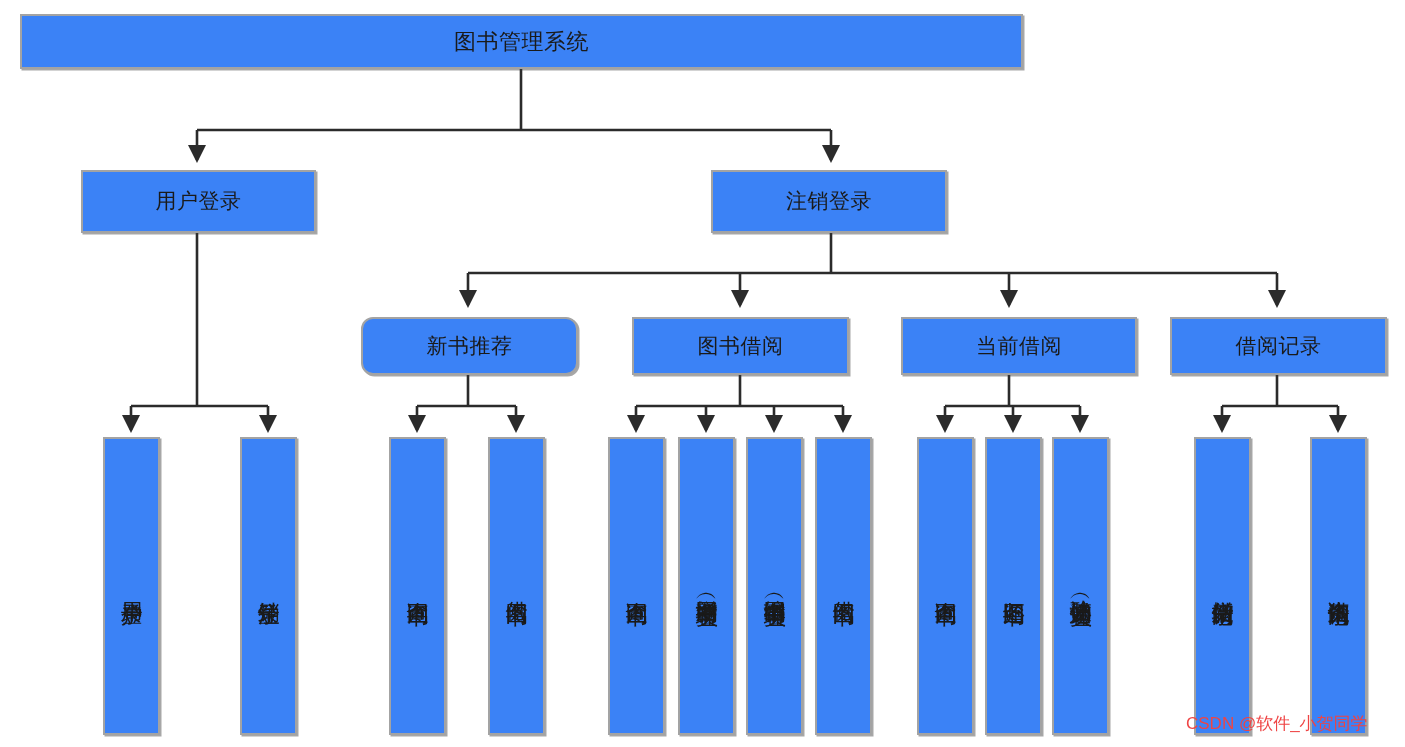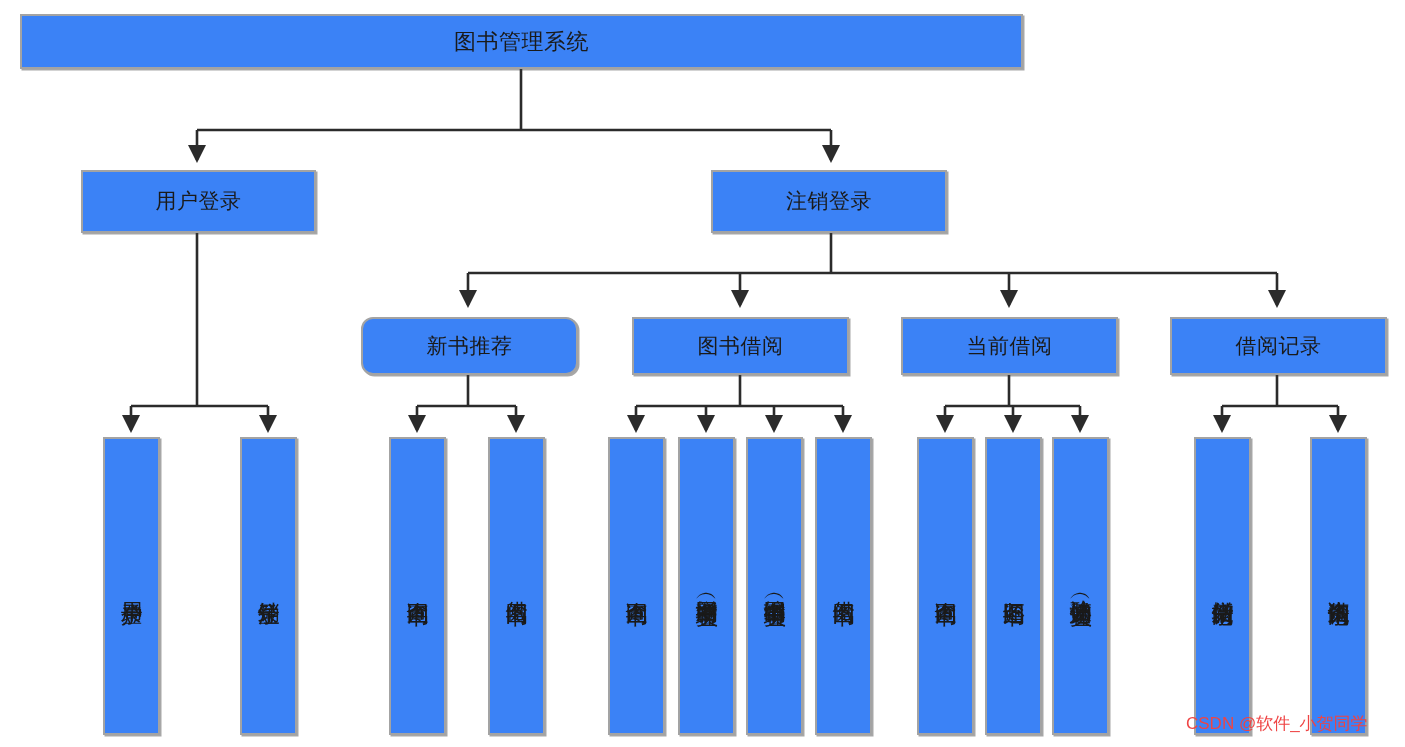--- a/index.html
+++ b/index.html
@@ -140,21 +140,21 @@
   <div class="node h" style="left:711px; top:170px; width:236px; height:63px;">
     <span class="label">注销登录</span>
   </div>
 
   <div class="node h" style="left:361px; top:317px; width:217px; height:58px;border-radius:12px;">
     <span class="label">新书推荐</span>
   </div>
   <div class="node h" style="left:632px; top:317px; width:217px; height:58px;">
     <span class="label">图书借阅</span>
   </div>
-  <div class="node h" style="left:901px; top:317px; width:217px; height:58px;">
+  <div class="node h" style="left:901px; top:317px; width:236px; height:58px;">
     <span class="label">当前借阅</span>
   </div>
   <div class="node h" style="left:1170px; top:317px; width:217px; height:58px;">
     <span class="label">借阅记录</span>
   </div>
 
   <div class="node v" style="left:103px; top:437px; width:57px; height:298px;">
     <span class="label">用户登录</span>
   </div>
   <div class="node v" style="left:240px; top:437px; width:57px; height:298px;">

